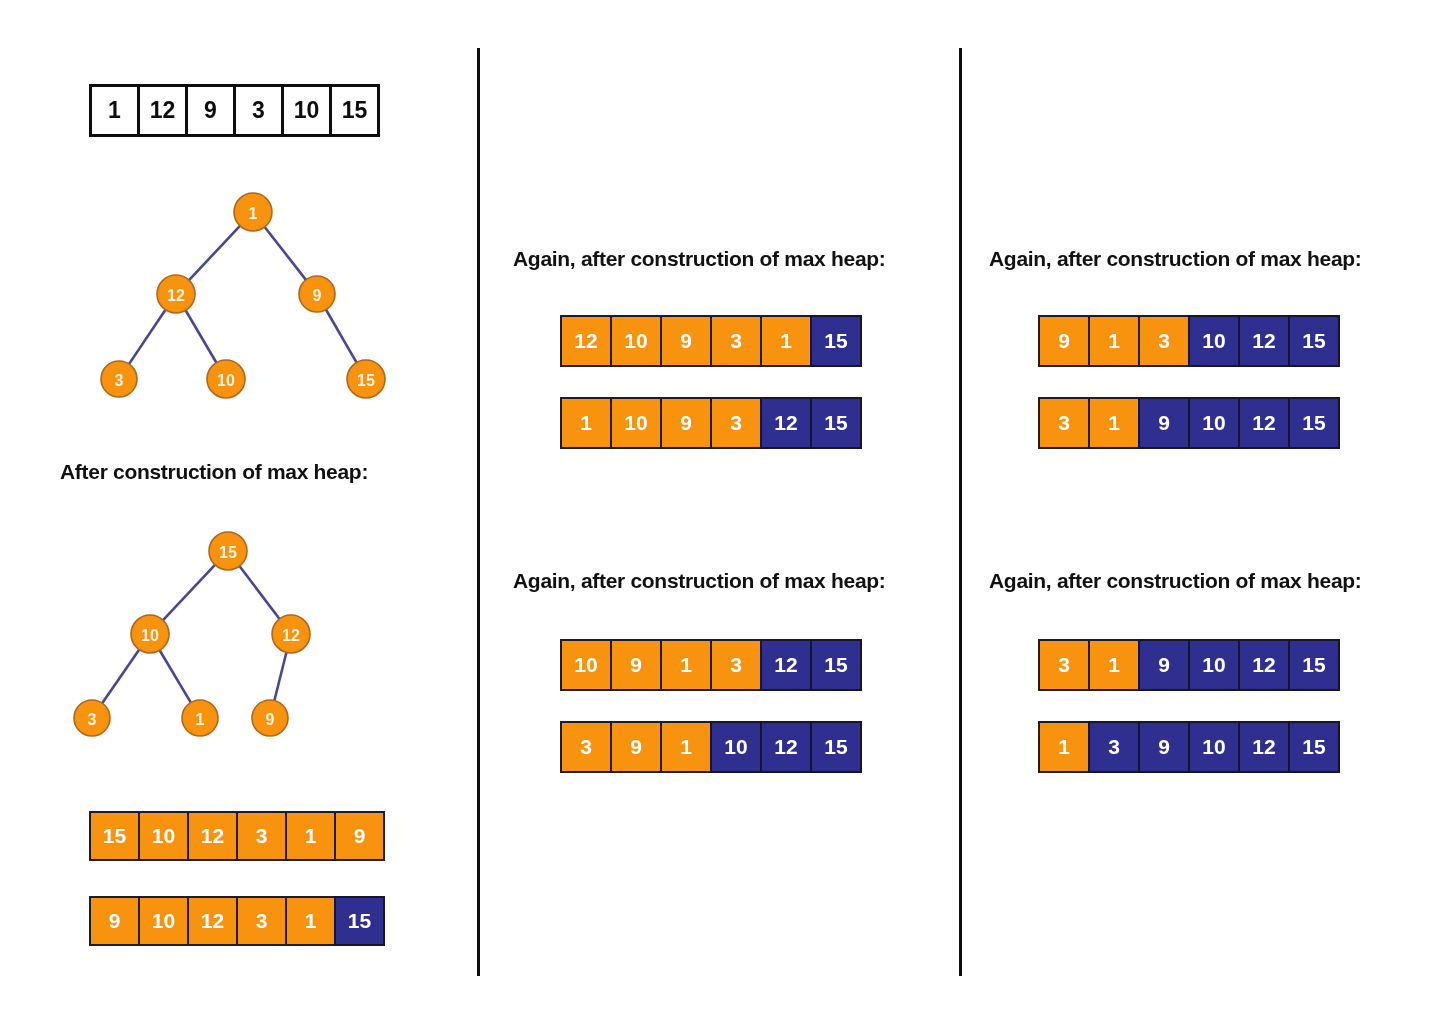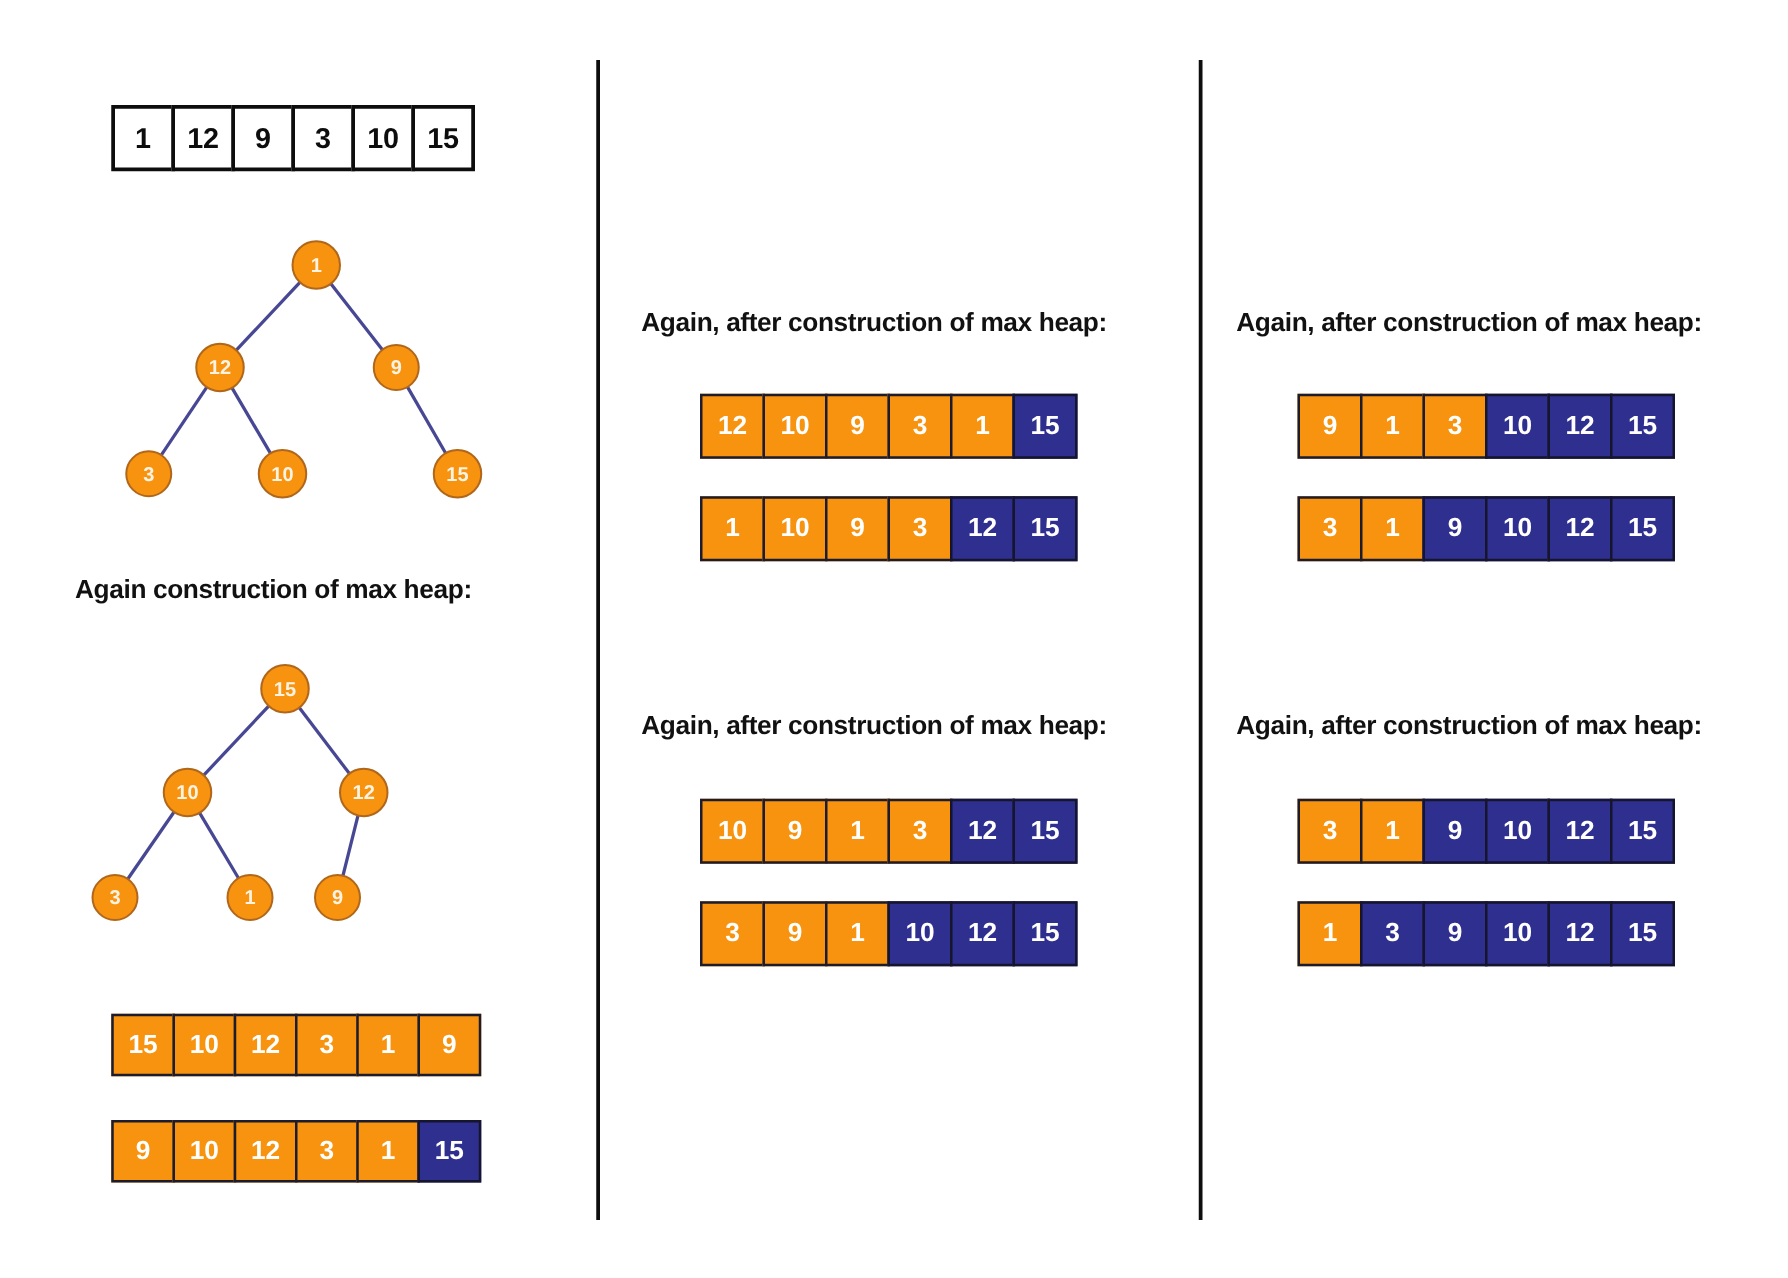--- a/index.html
+++ b/index.html
@@ -132,21 +132,21 @@
           <circle cx="226" cy="379" r="19" class="node-circle"></circle>
           <text x="226" y="380" class="node-text">10</text>
         </g>
         <g>
           <circle cx="366" cy="379" r="19" class="node-circle"></circle>
           <text x="366" y="380" class="node-text">15</text>
         </g>
       </svg>
     </div>
 
-  <div class="heading" id="heading-left" style="left:60px; top:460px;">Again construction of max heap:</div>
+  <div class="heading" id="heading-left" style="left:60px; top:460px;">After construction of max heap:</div>
 
   <div class="tree" id="tree-maxheap" style="left:0px; top:0px;">
       <svg width="1430" height="1022">
         <line x1="215.67329794947025" y1="564.116875258897" x2="162.32670205052975" y2="620.883124741103" class="edge"></line>
         <line x1="238.88273705184255" y1="565.3375742111576" x2="280.1172629481574" y2="619.6624257888424" class="edge"></line>
         <line x1="139.77256709251245" y1="648.812144210844" x2="101.65924219040491" y2="704.0107526897584" class="edge"></line>
         <line x1="159.2067094758183" y1="649.4672719193748" x2="191.3047743839494" y2="703.3920209650349" class="edge"></line>
         <line x1="286.634358749346" y1="651.462565002616" x2="274.12310562561765" y2="701.5075774975294" class="edge"></line>
         <g>
           <circle cx="228" cy="551" r="19" class="node-circle"></circle>

